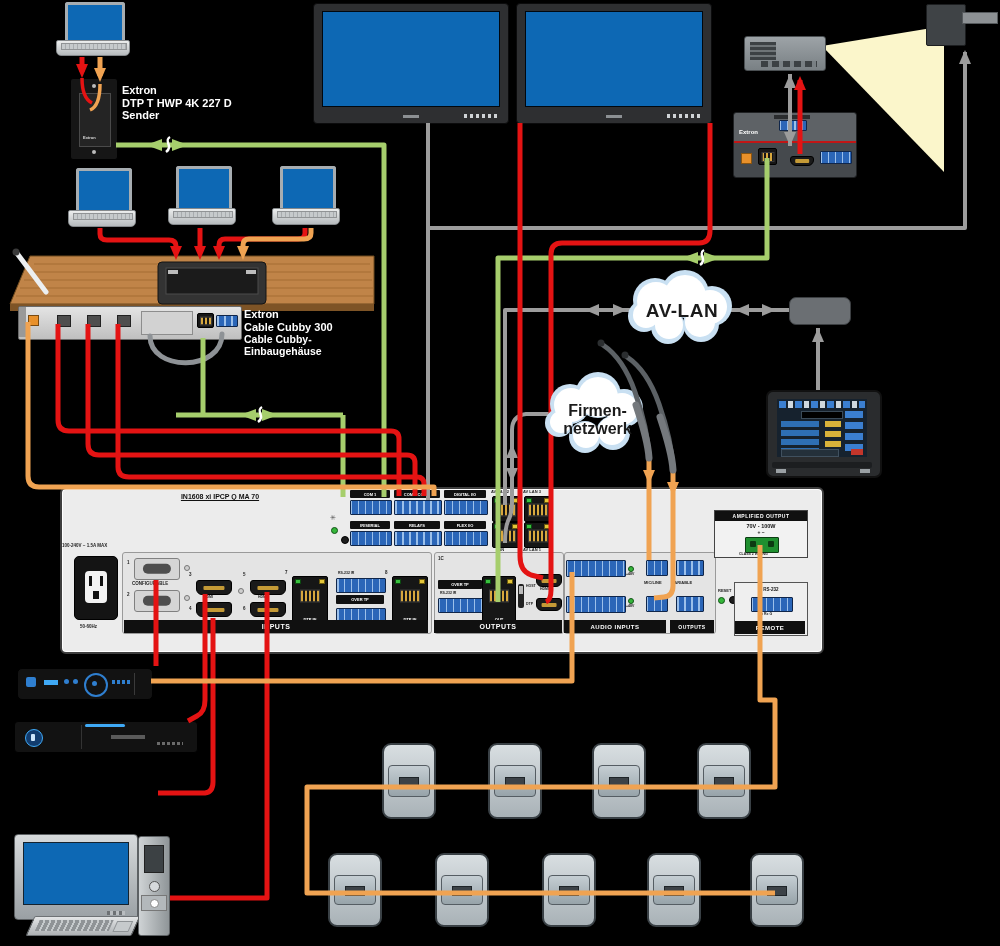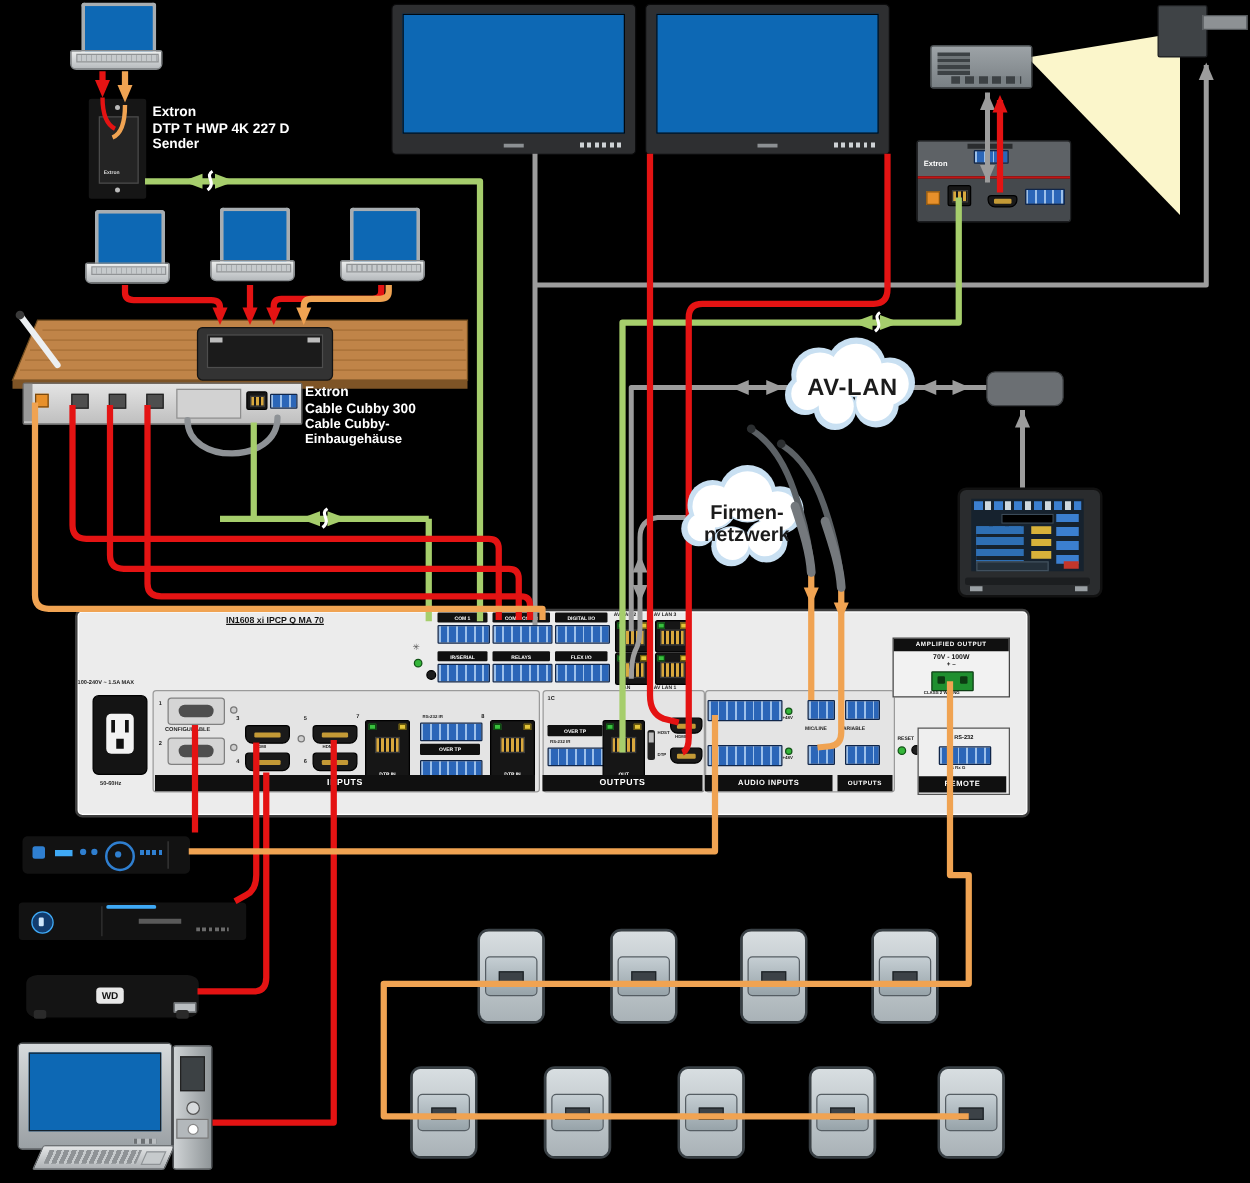--- a/index.html
+++ b/index.html
@@ -358,26 +358,20 @@
   </div>
   <div class="abs dev blackbox" style="left:14px;top:721px;width:182px;height:30px;border-radius:4px;">
     <div class="abs" style="left:10px;top:7px;width:16px;height:16px;background:#123c6e;border-radius:50%;border:1px solid #3fa9f5;">
         <div class="abs" style="left:5px;top:4px;width:4px;height:7px;background:#cfe6fa;border-radius:1px;"></div>
       </div>
     <div class="abs" style="left:70px;top:2px;width:40px;height:3px;background:#3fa9f5;border-radius:2px;"></div>
     <div class="abs" style="left:96px;top:13px;width:34px;height:4px;background:#5a5a5a;"></div>
     <div class="abs" style="left:142px;top:20px;width:26px;height:3px;background:repeating-linear-gradient(90deg,#6a6a6a 0 3px,#0f0f0f 3px 5px);"></div>
     <div class="abs" style="left:66px;top:3px;width:1px;height:24px;background:#333;"></div>
   </div>
-  <div class="abs dev" style="left:20px;top:779px;width:138px;height:34px;background:#141414;border:1px solid #000;border-radius:10px/8px;">
-    <div class="abs" style="left:56px;top:10px;width:22px;height:13px;background:#e8e8e8;border-radius:3px;color:#111;font-size:8px;font-weight:700;text-align:center;line-height:13px;">WD</div>
-    <div class="abs" style="left:118px;top:22px;width:16px;height:6px;background:#b9bdc0;border:1px solid #6e7275;"></div>
-    <div class="abs" style="left:6px;top:28px;width:10px;height:7px;background:#2a2a2a;border-radius:2px;"></div>
-    <div class="abs" style="left:120px;top:28px;width:10px;height:7px;background:#2a2a2a;border-radius:2px;"></div>
-  </div>
   <div class="abs dev" style="left:14px;top:834px;width:122px;height:84px;background:linear-gradient(#d7dadc,#9aa0a4);border:1px solid #5d6164;border-radius:4px;">
     <div class="abs" style="left:8px;top:7px;right:8px;bottom:14px;background:#0d68b4;border:1px solid #14222e;"></div>
     <div class="abs" style="right:12px;bottom:4px;width:18px;height:4px;background:repeating-linear-gradient(90deg,#6d7174 0 3px,#b9bdc0 3px 6px);"></div>
   </div>
   <div class="abs dev" style="left:30px;top:916px;width:104px;height:18px;background:linear-gradient(#e3e5e6,#aeb2b5);border:1px solid #6e7275;transform:skewX(-24deg);border-radius:2px;">
     <div class="abs" style="left:6px;top:3px;width:74px;height:11px;background:repeating-linear-gradient(90deg,#8f9396 0 4px,#c6cacc 4px 6px);"></div>
     <div class="abs" style="left:84px;top:4px;width:14px;height:9px;background:#c6cacc;border:1px solid #8f9396;"></div>
   </div>
   <div class="abs dev" style="left:138px;top:836px;width:30px;height:98px;background:linear-gradient(90deg,#cfd3d5,#8f9598);border:1px solid #5d6164;border-radius:3px;">
     <div class="abs" style="left:5px;top:8px;width:18px;height:26px;background:#3c4144;border:1px solid #222;"></div>

